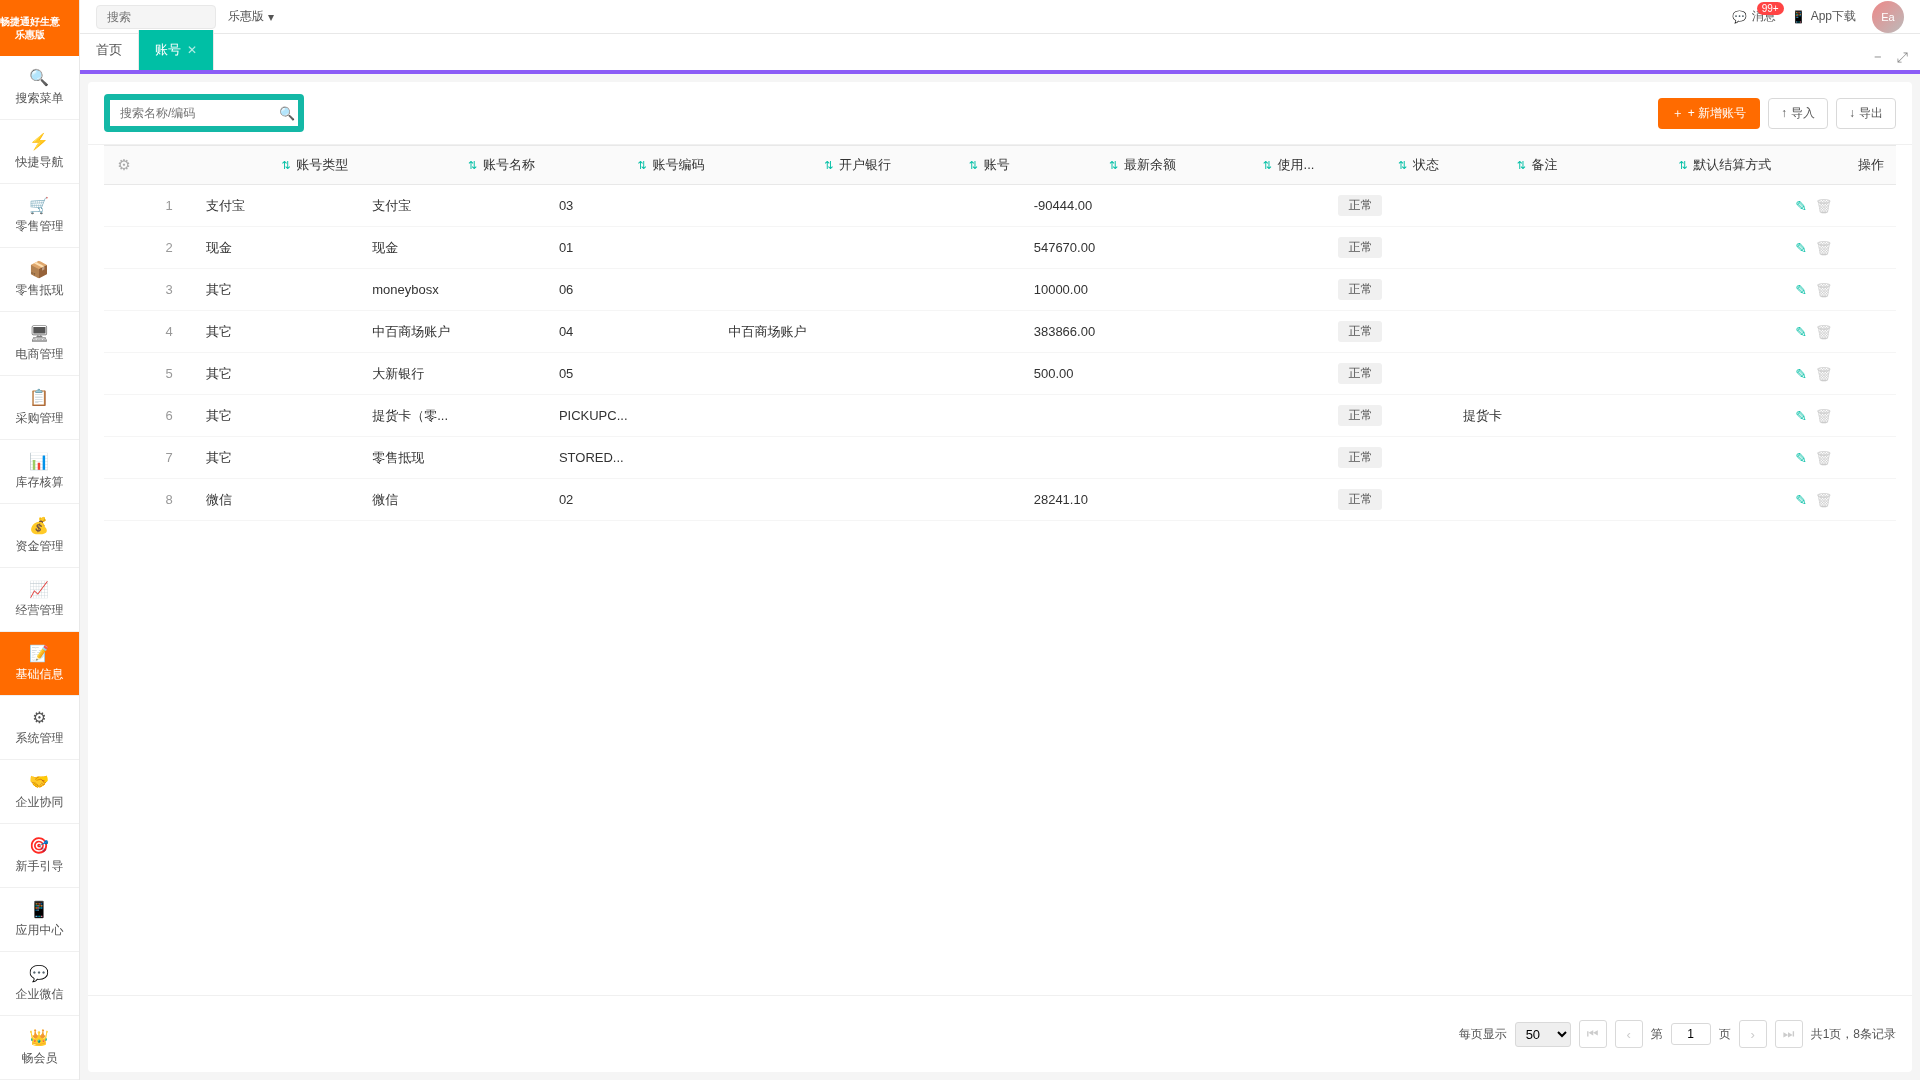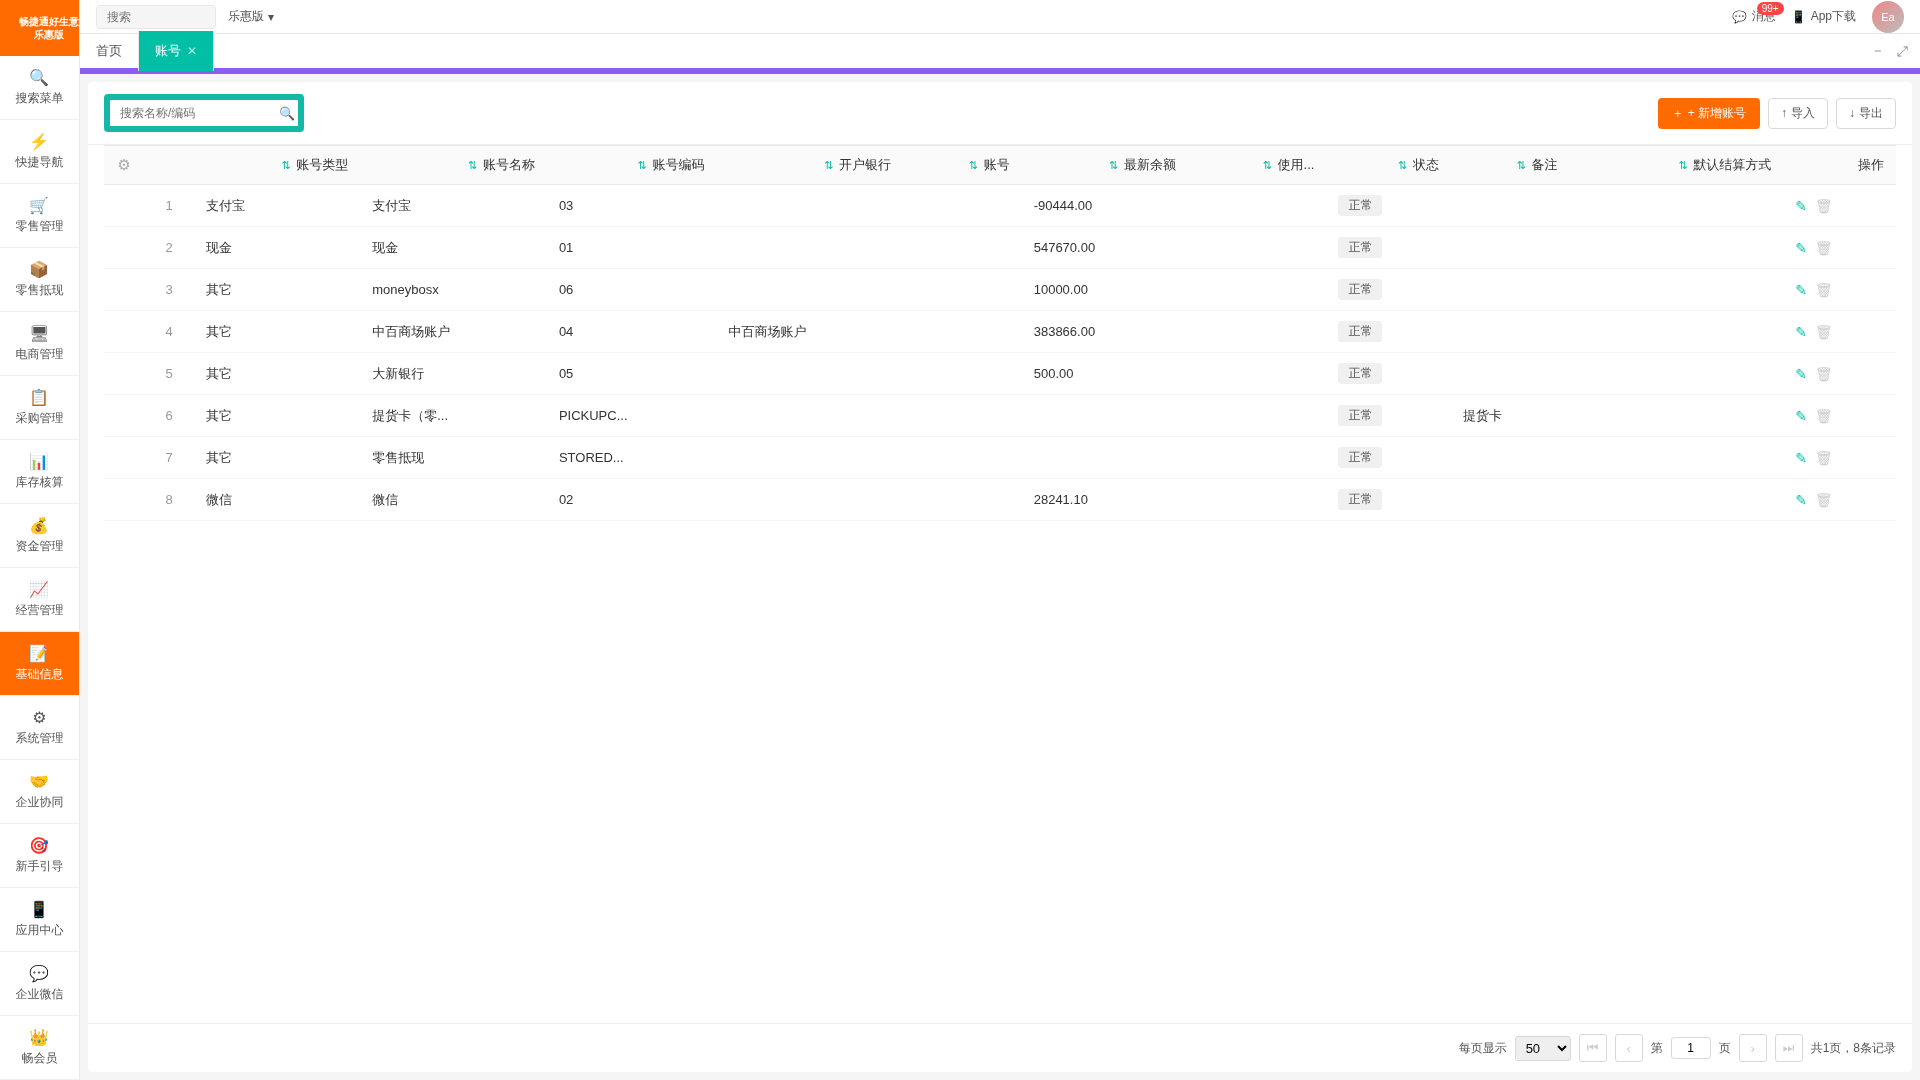--- a/index.html
+++ b/index.html
@@ -12,21 +12,21 @@
       display: flex;
       flex-direction: column;
       border-right: 1px solid #e8e8e8;
       height: 100%;
     }
     .sidebar-logo {
       background: #ff6b00;
       height: 60px;
       display: flex;
       align-items: center;
-      justify-content: flex-end;
+      justify-content: flex-start;
       color: #fff;
       font-size: 12px;
       font-weight: bold;
     }
     .sidebar-logo-text { color: #fff; font-size: 10px; line-height: 1.3; text-align: center; }
     .sidebar-item {
       padding: 12px 4px;
       text-align: center;
       cursor: pointer;
       color: #555;
@@ -70,22 +70,22 @@
     .topbar-msg { position: relative; cursor: pointer; display: flex; align-items: center; gap: 4px; font-size: 12px; color: #555; }
     .badge { background: #ff4444; color: #fff; border-radius: 10px; font-size: 10px; padding: 1px 5px; position: absolute; top: -6px; right: -8px; }
     .topbar-app { display: flex; align-items: center; gap: 4px; font-size: 12px; color: #555; cursor: pointer; }
     .topbar-avatar { width: 32px; height: 32px; border-radius: 50%; background: #ddd; overflow: hidden; cursor: pointer; }
 
     
     .tabbar {
       height: 40px;
       background: #fff;
       display: flex;
-      align-items: center;
-      border-bottom: 6px solid #8b5cf6;
+      align-items: flex-end;
+      border-bottom: 4px solid #8b5cf6;
       padding: 0 0 0 0;
     }
     .tab {
       height: 40px;
       padding: 0 16px;
       display: flex;
       align-items: center;
       gap: 6px;
       cursor: pointer;
       font-size: 13px;
@@ -196,21 +196,21 @@
       background: #f0f0f0;
       color: #555;
     }
     .status-normal { background: #f0f0f0; color: #555; text-align: center; }
     .action-btns { display: flex; gap: 8px; }
     .action-btn { cursor: pointer; color: #00bfa5; font-size: 14px; }
     .action-btn-del { cursor: pointer; color: #ccc; font-size: 14px; }
 
     
     .pagination {
-      padding: 10px 16px;
+      padding: 24px 16px;
       display: flex;
       align-items: center;
       justify-content: flex-end;
       gap: 8px;
       border-top: 1px solid #f0f0f0;
       font-size: 12px;
       color: #555;
     }
     .page-size-select {
       border: 1px solid #d9d9d9;

